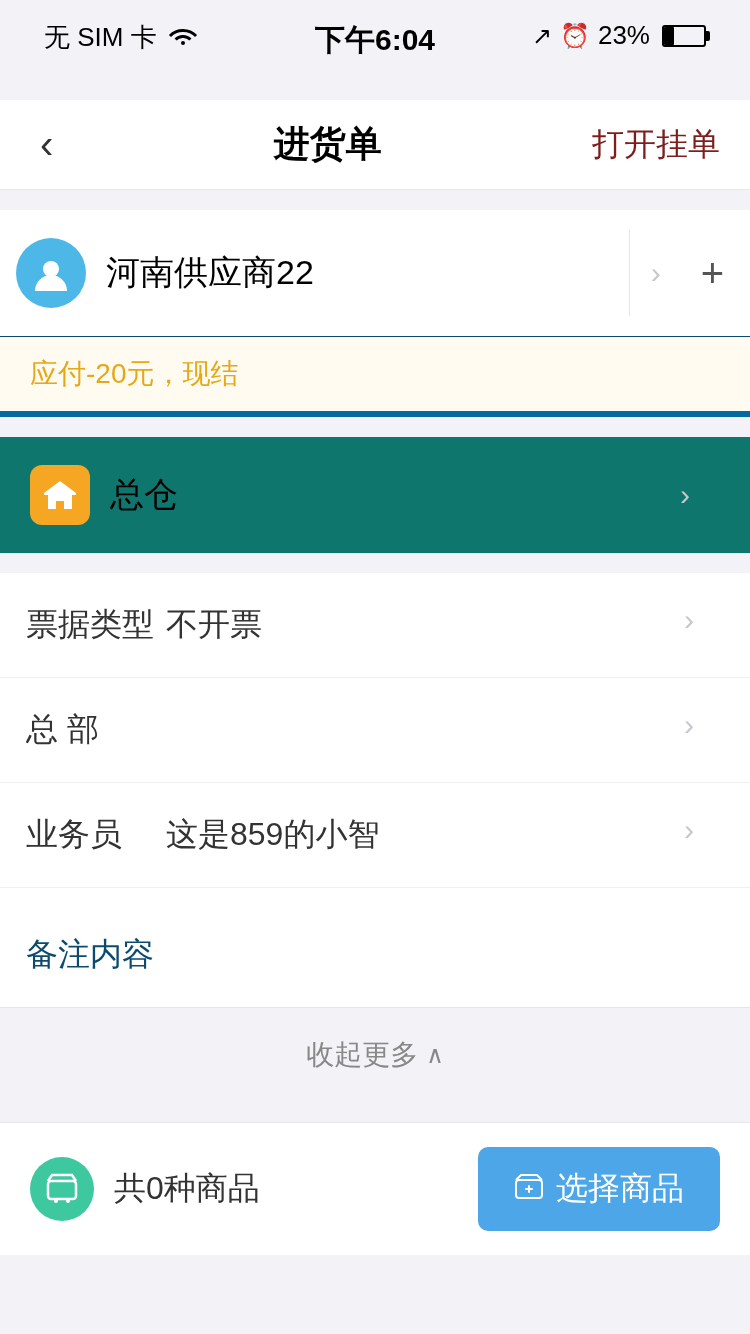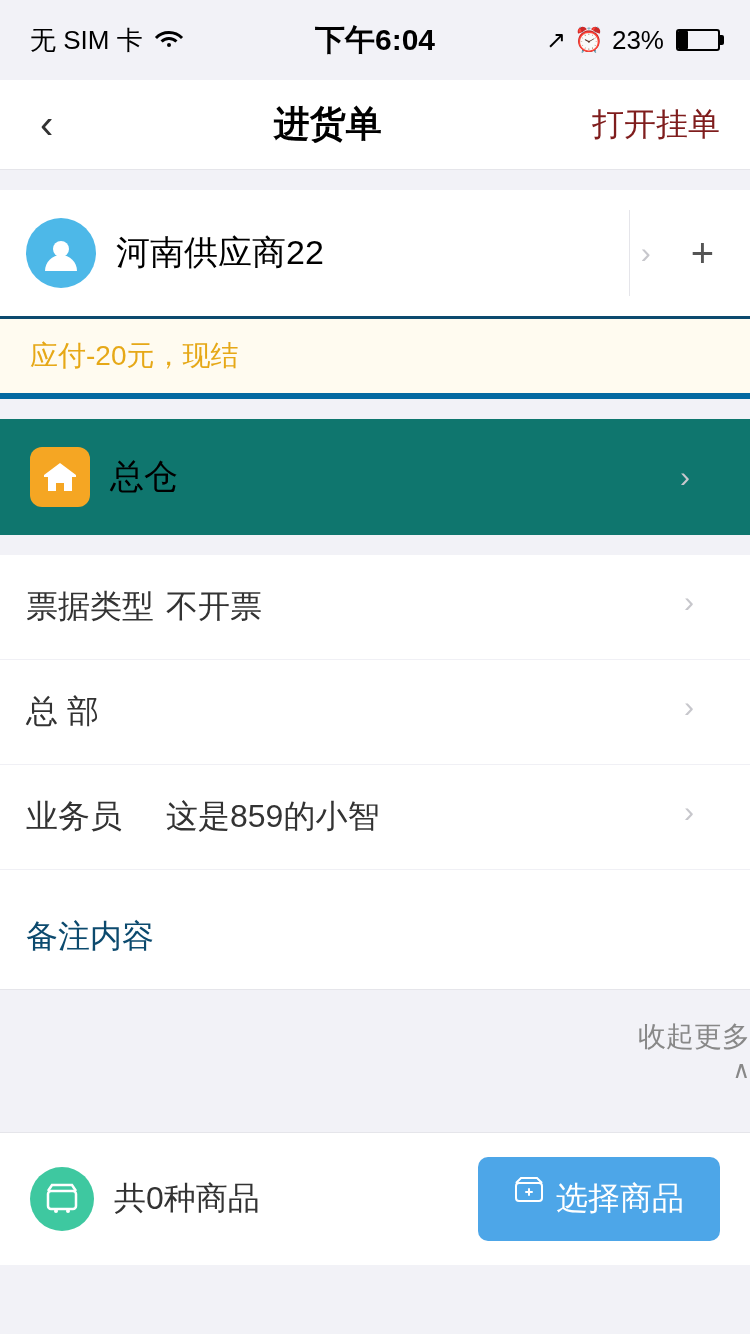--- a/index.html
+++ b/index.html
@@ -11,25 +11,26 @@
       background: #f2f2f7;
       font-size: 32px;
     }
 
     
     .status-bar {
       width: 750px;
       height: 80px;
       background: #f2f2f7;
       display: flex;
-      align-items: center;
+      align-items: flex-start;
       justify-content: space-between;
-      padding: 0 30px;
+      padding: 0 44px;
       font-size: 28px;
       font-weight: 500;
+      margin-top: 20px;
     }
     .status-left {
       display: flex;
       align-items: center;
       gap: 10px;
       font-size: 26px;
     }
     .status-center {
       font-size: 30px;
       font-weight: 600;
@@ -81,23 +82,23 @@
 
     
     .white-section {
       background: #fff;
     }
 
     
     .supplier-row {
       display: flex;
       align-items: center;
-      padding: 28px 26px;
-      background: #fff;
-      border-bottom: 3px solid #0c4a6e;
+      padding: 28px 16px;
+      background: #fff;
+      border-bottom: 1px solid #0c4a6e;
       position: relative;
       justify-content: space-between;
     }
     .supplier-avatar {
       width: 70px;
       height: 70px;
       border-radius: 50%;
       background: #4db8e8;
       display: flex;
       align-items: center;
@@ -196,25 +197,24 @@
     .form-value.placeholder {
       color: #0c4a6e;
       margin-top: 15px;
     }
 
     
     .collapse-row {
       background: #f2f2f7;
       display: flex;
       justify-content: center;
-      align-items: flex-end;
+      align-items: center;
       padding: 28px 0;
       border-top: 1px solid #e5e5ea;
       cursor: pointer;
-      flex-direction: column;
     }
     .collapse-text {
       font-size: 28px;
       color: #888;
     }
     .collapse-arrow {
       font-size: 24px;
       color: #888;
       margin-left: 8px;
     }
@@ -249,21 +249,21 @@
       color: #333;
     }
     .select-btn {
       background: #4da6e8;
       color: #fff;
       font-size: 32px;
       border: none;
       border-radius: 10px;
       padding: 20px 36px;
       display: flex;
-      align-items: flex-start;
+      align-items: center;
       gap: 12px;
       cursor: pointer;
     }
     .select-btn svg {
       width: 30px;
       height: 30px;
       fill: #fff;
     }
 
     

